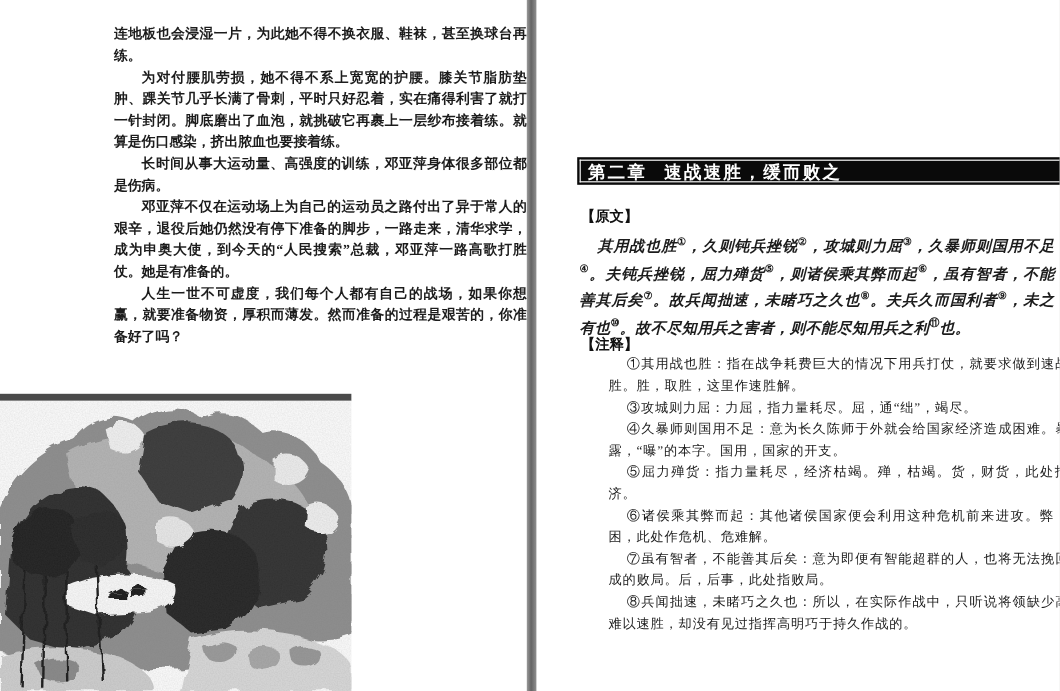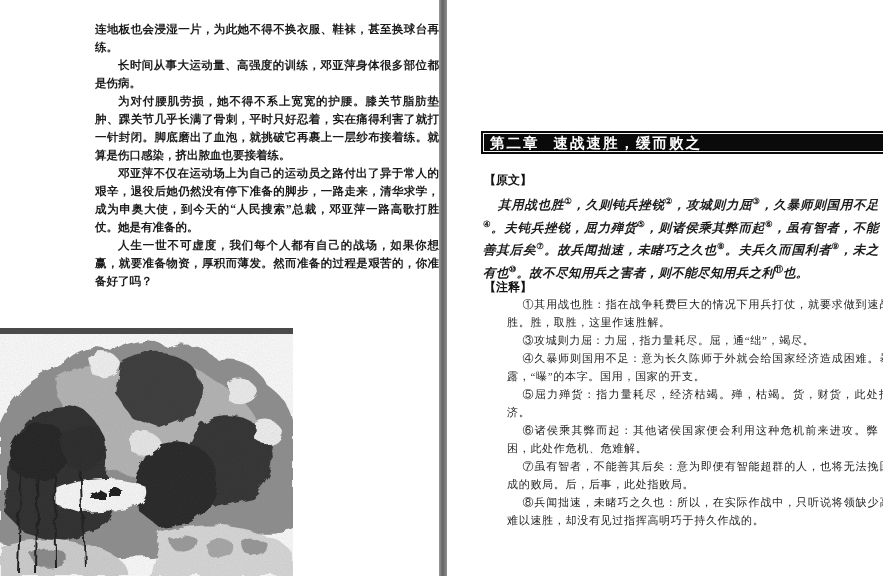--- a/index.html
+++ b/index.html
@@ -62,22 +62,22 @@
   }
   #notes p{margin:0; text-indent:1.4em;}
 </style>
 </head>
 <body>
 
 <div id="stage">
 
   <div id="left-text">
     <p class="cont">连地板也会浸湿一片，为此她不得不换衣服、鞋袜，甚至换球台再练。</p>
+    <p>为对付腰肌劳损，她不得不系上宽宽的护腰。膝关节脂肪垫肿、踝关节几乎长满了骨刺，平时只好忍着，实在痛得利害了就打一针封闭。脚底磨出了血泡，就挑破它再裹上一层纱布接着练。就算是伤口感染，挤出脓血也要接着练。</p>
     <p>长时间从事大运动量、高强度的训练，邓亚萍身体很多部位都是伤病。</p>
-    <p>为对付腰肌劳损，她不得不系上宽宽的护腰。膝关节脂肪垫肿、踝关节几乎长满了骨刺，平时只好忍着，实在痛得利害了就打一针封闭。脚底磨出了血泡，就挑破它再裹上一层纱布接着练。就算是伤口感染，挤出脓血也要接着练。</p>
     <p>邓亚萍不仅在运动场上为自己的运动员之路付出了异于常人的艰辛，退役后她仍然没有停下准备的脚步，一路走来，清华求学，成为申奥大使，到今天的“人民搜索”总裁，邓亚萍一路高歌打胜仗。她是有准备的。</p>
     <p>人生一世不可虚度，我们每个人都有自己的战场，如果你想赢，就要准备物资，厚积而薄发。然而准备的过程是艰苦的，你准备好了吗？</p>
   </div>
 
   <figure id="painting" role="img" aria-label="中国水墨山水画插图：山峦树木间有屋舍溪石">
     <svg width="293" height="248" viewBox="0 0 293 248" xmlns="http://www.w3.org/2000/svg">
       <defs>
         <filter id="rough" x="-10%" y="-10%" width="120%" height="120%">
           <feTurbulence type="fractalNoise" baseFrequency="0.055" numOctaves="3" seed="7" result="n"></feTurbulence>
           <feDisplacementMap in="SourceGraphic" in2="n" scale="9"></feDisplacementMap>

